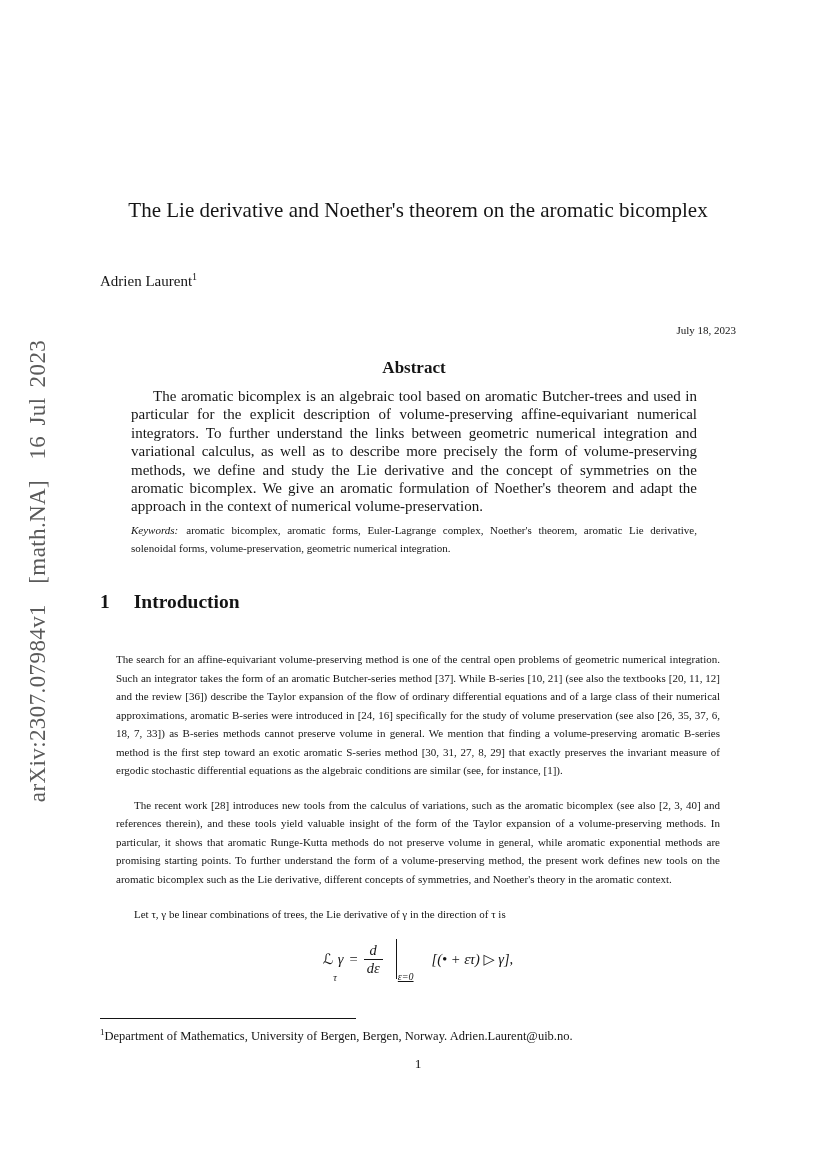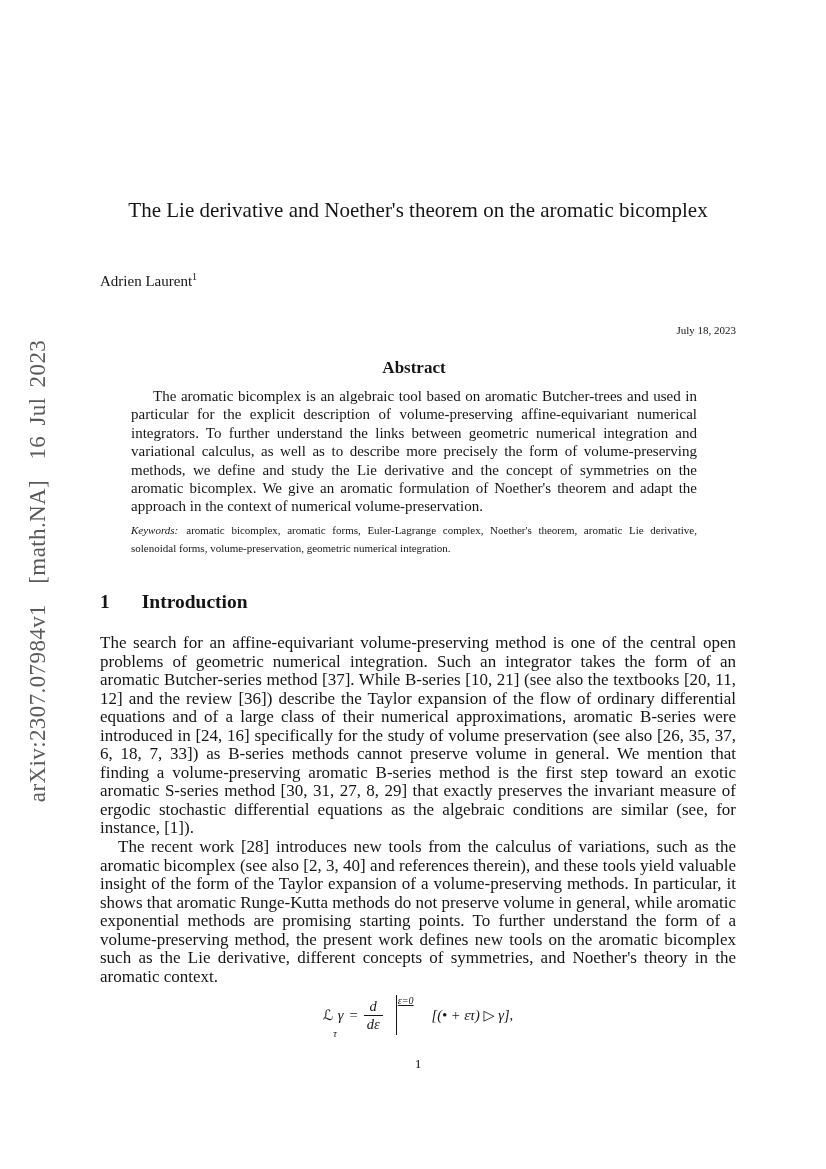--- a/index.html
+++ b/index.html
@@ -53,43 +53,43 @@
     margin: 0; font-size: 15px; line-height: 18.4px; text-align: justify; text-indent: 22px;
   }
   .meta-par { margin: 5px 0 0 0; font-size: 11px; line-height: 18.4px; text-align: justify; }
   .meta-label { font-style: italic; }
   .meta-sep { display: inline-block; width: 8px; }
 
   .section-heading {
     position: absolute; top: 591px; left: 0; width: 636px;
     font-size: 19.5px; font-weight: bold; margin: 0;
   }
-  .section-heading .sec-title { margin-left: 32px; }
+  .section-heading .sec-title { margin-left: 24px; }
 
   .body-block { position: absolute; top: 634px; left: 0; width: 636px; }
   .body-par {
-    margin: 0; font-size: 17px; line-height: 18.55px; text-align: justify;
+    margin: 16px; font-size: 11px; line-height: 18.55px; text-align: justify;
   }
   .body-par.indent { text-indent: 18px; }
 
   
   .equation {
     margin-top: 9px; width: 100%;
     display: flex; justify-content: center; align-items: center;
     font-size: 14.5px;
   }
   .eq-row { display: inline-flex; align-items: center; }
   .mi { font-style: italic; }
   .mcal { font-style: italic; font-family: "DejaVu Serif", "DejaVu Sans", serif; }
   .msub { font-size: 10px; font-style: italic; align-self: flex-end; margin: 0 1px -4px 0; }
   .mrel { margin: 0 6px; }
   .mfrac { display: inline-flex; flex-direction: column; align-items: center; line-height: 1.15; }
   .mfrac .num { padding: 0 3px; }
   .mfrac .den { border-top: 1px solid #151515; padding: 0 3px; font-family: Liberation Serif, serif; }
-  .meval { display: inline-flex; margin-left: 13px; text-decoration: underline; }
+  .meval { display: inline-flex; align-items: flex-end; margin-left: 13px; text-decoration: underline; }
   .meval .vbar { width: 1.2px; height: 40px; background: #151515; }
   .meval .esub { font-size: 10px; font-style: italic; margin: 0 0 -3px 1px; }
   .mrhs { font-style: italic; margin-left: 18px; }
 
   
   .footnote-block { position: absolute; top: 1018px; left: 0; width: 636px; background: #ffffff; }
   .footnote-rule { width: 256px; border-top: 1.4px solid #151515; margin: 0 0 5px 0; }
   .footnote-text { font-size: 12.5px; line-height: 16px; margin: 0; }
   .footnote-text sup { font-size: 9px; }
 
@@ -117,37 +117,42 @@
       <div class="abstract-heading">Abstract</div>
       <p class="abstract-text">The aromatic bicomplex is an algebraic tool based on aromatic Butcher-trees and used in particular for the explicit description of volume-preserving affine-equivariant numerical integrators. To further understand the links between geometric numerical integration and variational calculus, as well as to describe more precisely the form of volume-preserving methods, we define and study the Lie derivative and the concept of symmetries on the aromatic bicomplex. We give an aromatic formulation of Noether's theorem and adapt the approach in the context of numerical volume-preservation.</p>
       <p class="meta-par"><span class="meta-label">Keywords:</span><span class="meta-sep"></span><span>aromatic bicomplex, aromatic forms, Euler-Lagrange complex, Noether's theorem, aromatic Lie derivative, solenoidal forms, volume-preservation, geometric numerical integration.</span></p>
     </div>
 
     <h2 class="section-heading"><span class="sec-num">1</span><span class="sec-title">Introduction</span></h2>
 
     <div class="body-block">
       <p class="body-par">The search for an affine-equivariant volume-preserving method is one of the central open problems of geometric numerical integration. Such an integrator takes the form of an aromatic Butcher-series method [37]. While B-series [10, 21] (see also the textbooks [20, 11, 12] and the review [36]) describe the Taylor expansion of the flow of ordinary differential equations and of a large class of their numerical approximations, aromatic B-series were introduced in [24, 16] specifically for the study of volume preservation (see also [26, 35, 37, 6, 18, 7, 33]) as B-series methods cannot preserve volume in general. We mention that finding a volume-preserving aromatic B-series method is the first step toward an exotic aromatic S-series method [30, 31, 27, 8, 29] that exactly preserves the invariant measure of ergodic stochastic differential equations as the algebraic conditions are similar (see, for instance, [1]).</p>
       <p class="body-par indent">The recent work [28] introduces new tools from the calculus of variations, such as the aromatic bicomplex (see also [2, 3, 40] and references therein), and these tools yield valuable insight of the form of the Taylor expansion of a volume-preserving methods. In particular, it shows that aromatic Runge-Kutta methods do not preserve volume in general, while aromatic exponential methods are promising starting points. To further understand the form of a volume-preserving method, the present work defines new tools on the aromatic bicomplex such as the Lie derivative, different concepts of symmetries, and Noether's theory in the aromatic context.</p>
+      <p class="body-par indent">Let τ, γ be linear combinations of trees, the Lie derivative of γ in the direction of τ is</p>
 
       <div class="equation">
         <span class="eq-row">
           <span class="mcal">ℒ</span>
             <span class="msub">τ</span>
             <span class="mi">γ</span>
           <span class="mrel">=</span>
           <span class="mfrac">
             <span class="num mi">d</span>
             <span class="den mi">dε</span>
           </span>
           <span class="meval">
             <span class="vbar"></span>
             <span class="esub">ε=0</span>
           </span>
           <span class="mrhs">[(• + ετ) ▷ γ],</span>
         </span>
       </div>
     </div>
 
+    <div class="footnote-block">
+      <div class="footnote-rule"></div>
+      <p class="footnote-text"><sup>1</sup><span>Department of Mathematics, University of Bergen, Bergen, Norway. Adrien.Laurent@uib.no.</span></p>
+    </div>
 
     <div class="page-number">1</div>
 
   </div>
 </div>
 
 </body></html>

